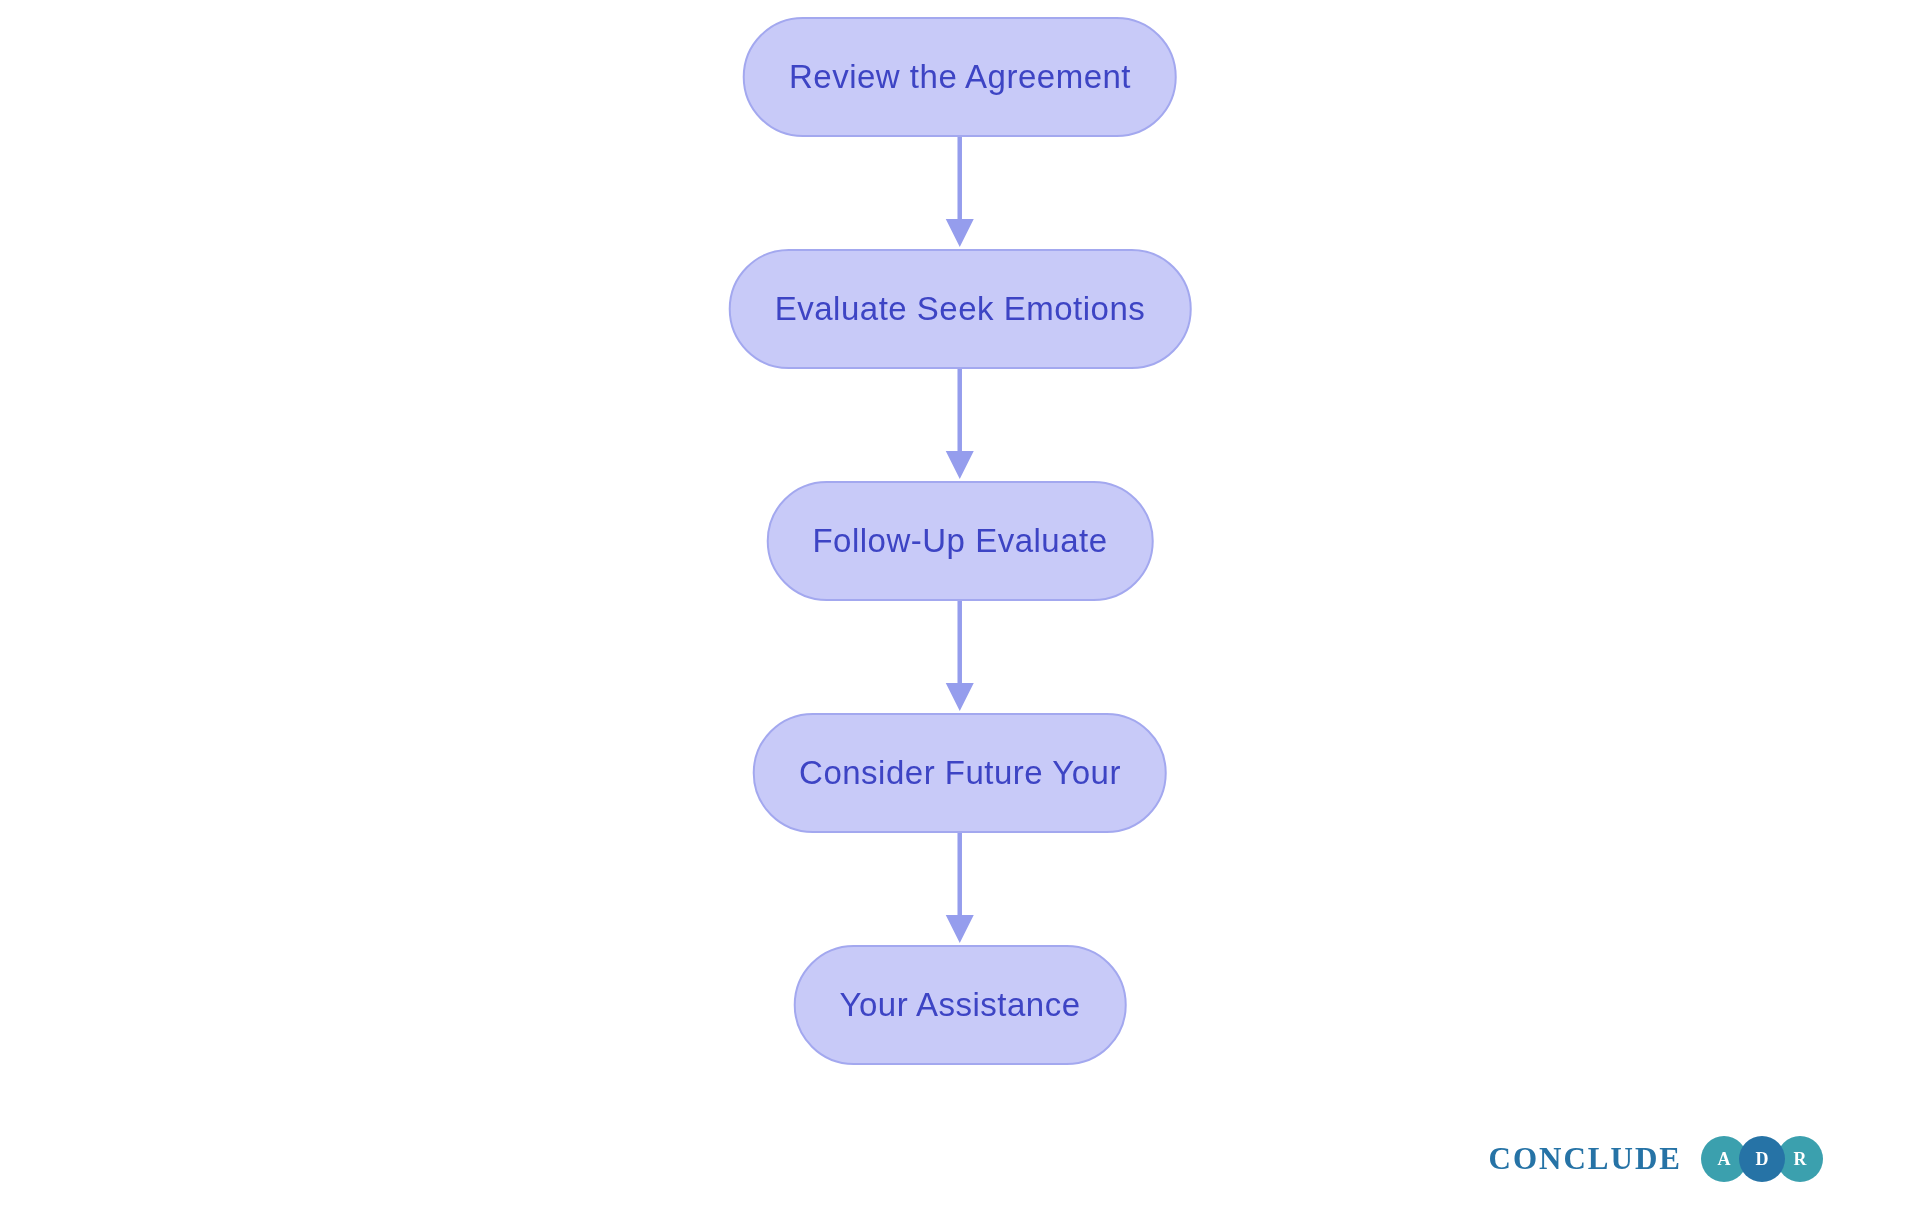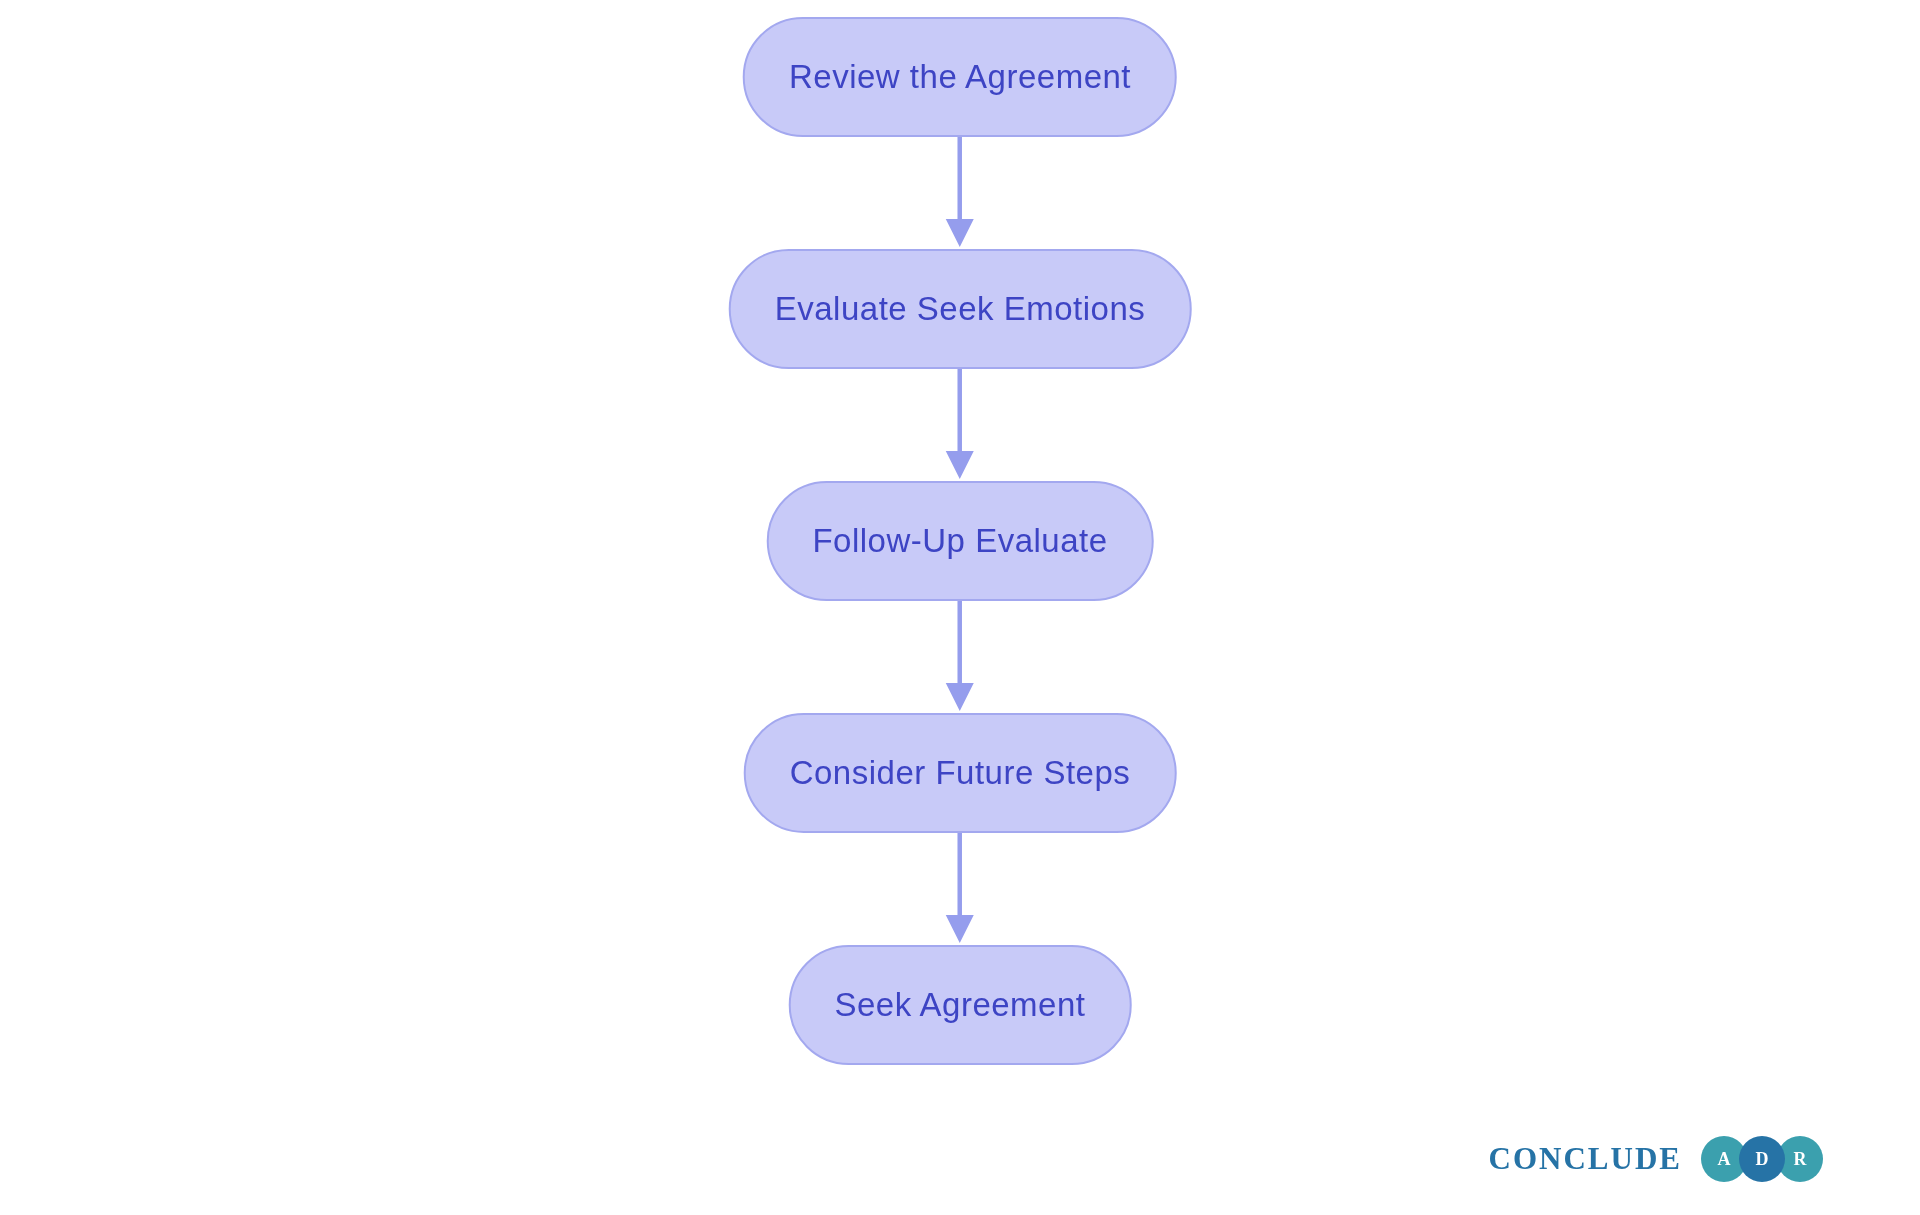--- a/index.html
+++ b/index.html
@@ -116,28 +116,28 @@
       <polygon points="6,82 34,82 20,110"></polygon>
     </svg>
 
     <div class="node">Follow-Up Evaluate</div>
 
     <svg class="arrow" viewBox="0 0 40 112" aria-hidden="true">
       <line x1="20" y1="0" x2="20" y2="84"></line>
       <polygon points="6,82 34,82 20,110"></polygon>
     </svg>
 
-    <div class="node">Consider Future Steps</div>
+    <div class="node">Consider Future Your</div>
 
     <svg class="arrow" viewBox="0 0 40 112" aria-hidden="true">
       <line x1="20" y1="0" x2="20" y2="84"></line>
       <polygon points="6,82 34,82 20,110"></polygon>
     </svg>
 
-    <div class="node">Seek Agreement</div>
+    <div class="node">Your Assistance</div>
 
   </div>
 
   <div class="brand">
     <span class="wordmark">CONCLUDE</span>
     <span class="badges">
       <span class="badge">A</span>
       <span class="badge mid">D</span>
       <span class="badge">R</span>
     </span>

